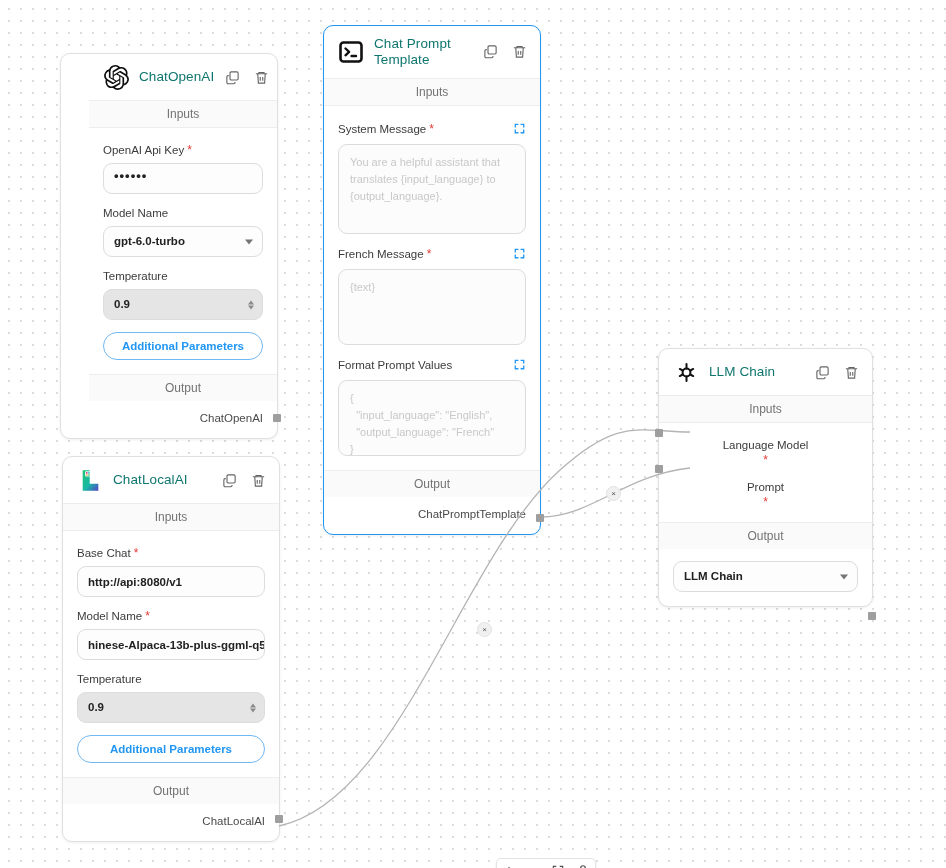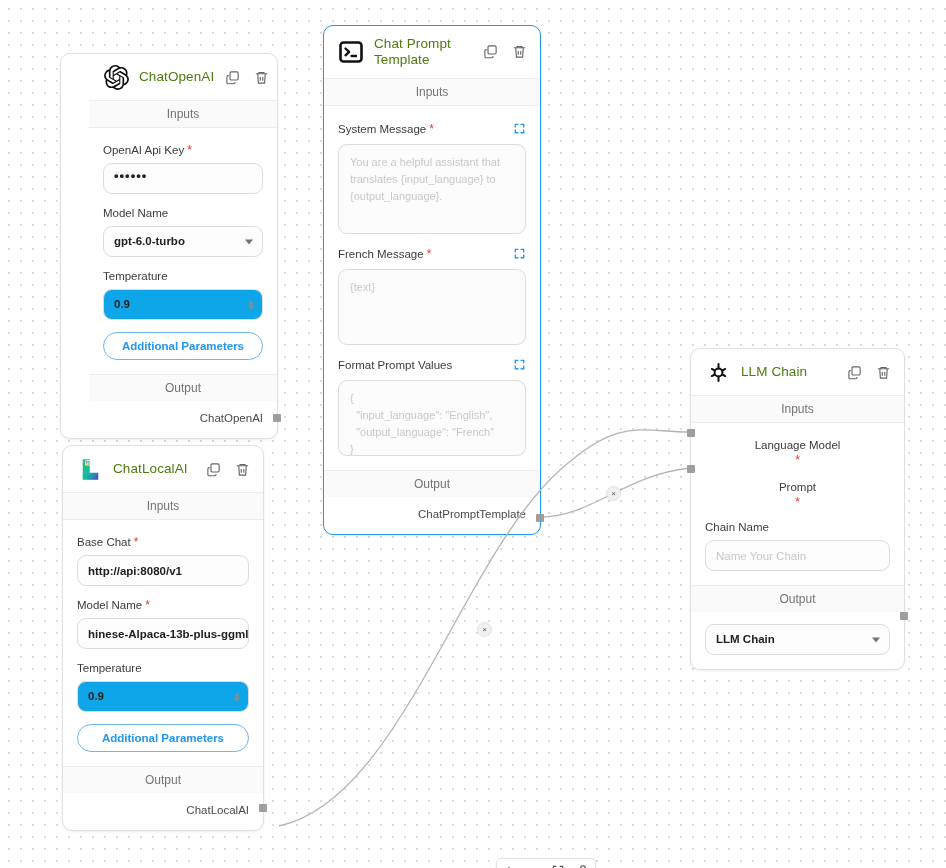--- a/index.html
+++ b/index.html
@@ -45,21 +45,21 @@
   }
   .node-icon {
     width: 26px; height: 26px;
     flex: 0 0 26px;
     display: flex; align-items: center; justify-content: center;
   }
   .node-title {
     flex: 1 1 auto;
     font-size: 13.5px;
     font-weight: 400;
-    color: #4d7c0f;
+    color: #0f766e;
     line-height: 1.18;
     letter-spacing: 0.1px;
   }
   .hdr-actions { display: flex; gap: 12px; align-items: center; }
   .hdr-btn {
     width: 17px; height: 17px;
     opacity: 0.75;
     cursor: pointer;
     display: flex; align-items: center; justify-content: center;
   }
@@ -138,21 +138,21 @@
 
   .spin-input {
     position: relative;
     width: 100%;
     border: 1px solid #dcdcdc;
     border-radius: 9px;
     padding: 8px 30px 8px 10px;
     font-size: 11.5px;
     font-weight: 700;
     color: #212121;
-    background: #0ea5e9;
+    background: #e5e5e5;
     height: 31px;
   }
   .spinner {
     position: absolute; right: 8px; top: 50%;
     transform: translateY(-50%);
     display: flex; flex-direction: column; gap: 1px;
     cursor: pointer;
   }
   .sp-up, .sp-dn { width: 0; height: 0; border-left: 3.5px solid transparent; border-right: 3.5px solid transparent; }
   .sp-up { border-bottom: 4px solid #8a8a8a; }
@@ -396,21 +396,21 @@
   "output_language": "French"
 }</div>
       </div>
     </div>
 
     <div class="section-bar output-bar">Output</div>
     <div class="output-row">ChatPromptTemplate</div>
     <div class="port" style="right:-4px; top:488px;"></div>
   </div>
 
-  <div class="node" id="node-llmChain" style="left:690px; top:348px; width:215px;">
+  <div class="node" id="node-llmChain" style="left:658px; top:348px; width:215px;">
     <div class="node-header">
       <div class="node-icon">
         <svg viewBox="0 0 24 24" width="23" height="23" fill="none" stroke="#111" stroke-width="2.1" stroke-linecap="round">
           <circle cx="12" cy="12" r="4.1"></circle>
           <path d="M12 7.9V3.2M12 16.1v4.7M5 8.3l3 1.6M19 8.3l-3 1.6M5 15.7l3-1.6M19 15.7l-3-1.6"></path>
         </svg>
       </div>
       <div class="node-title">LLM Chain</div>
       <div class="hdr-actions">
         <div class="hdr-btn">
@@ -437,42 +437,36 @@
         </div>
       </div>
 
       <div class="field input-anchor-field">
         <div class="io-label">
           <span>Prompt</span>
           <span class="req">*</span>
         </div>
       </div>
 
-      <div class="field">
-        <div class="field-label">
-          <span>Chain Name</span>
-        </div>
-        <div class="txt-input" style="font-weight:400;color:#c8c8c8;">Name Your Chain</div>
-      </div>
     </div>
 
     <div class="section-bar output-bar">Output</div>
     <div style="padding:12px 14px 14px 14px;">
       <div class="select-input">
         <span>LLM Chain</span>
         <span class="caret"></span>
       </div>
     </div>
 
     <div class="port" style="left:-4px; top:80px;"></div>
     <div class="port" style="left:-4px; top:116px;"></div>
     <div class="port" style="right:-4px; top:263px;"></div>
   </div>
 
-  <div class="node" id="node-chatLocalAI" style="left:62px; top:445px; width:202px;">
+  <div class="node" id="node-chatLocalAI" style="left:62px; top:456px; width:218px;">
     <div class="node-header">
       <div class="node-icon">
         <svg viewBox="0 0 32 32" width="25" height="25">
           <defs>
             <linearGradient id="lai" x1="0" y1="0" x2="1" y2="1">
               <stop offset="0%" stop-color="#21c274"></stop>
               <stop offset="55%" stop-color="#17b8a6"></stop>
               <stop offset="100%" stop-color="#4f46c8"></stop>
             </linearGradient>
           </defs>

